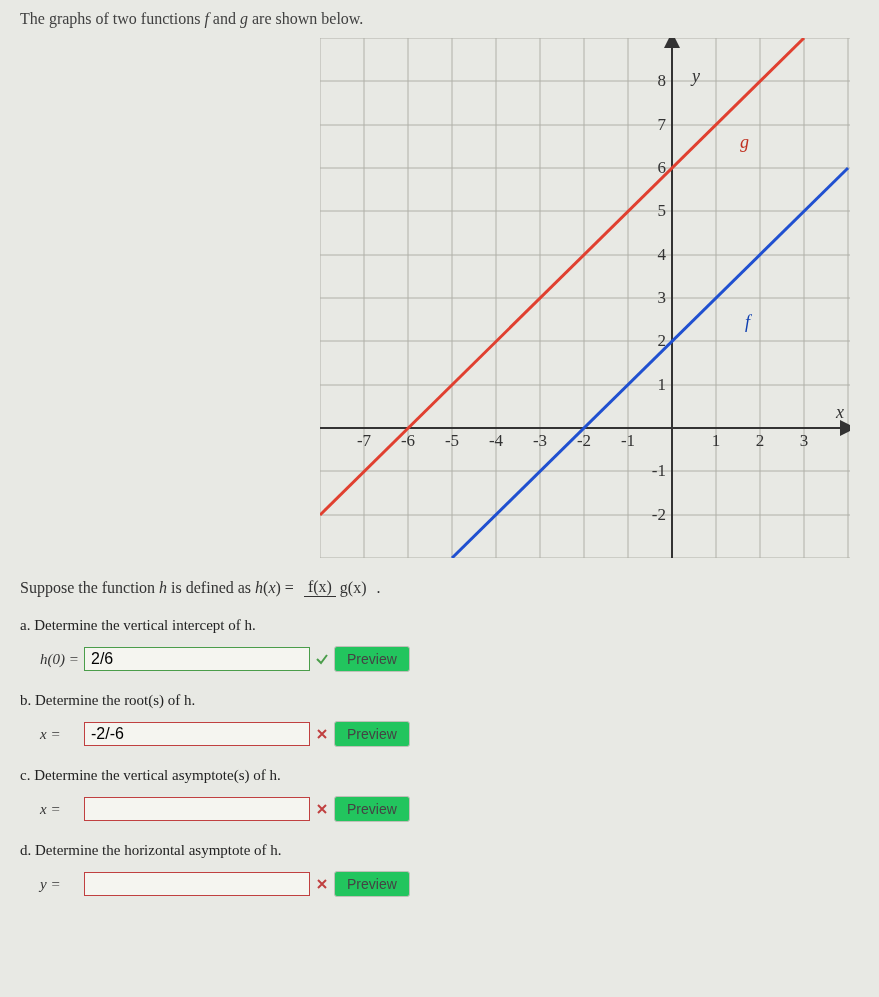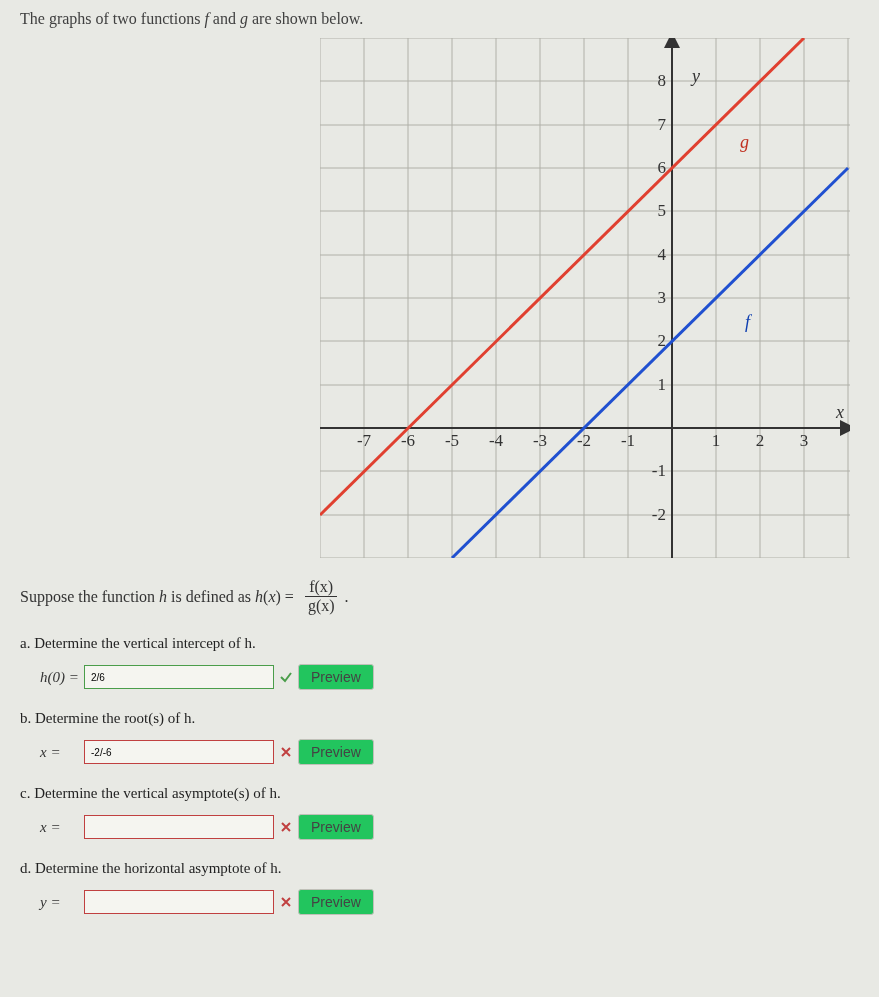--- a/index.html
+++ b/index.html
@@ -23,21 +23,21 @@
     .graph-svg { display: block; }
     .definition {
       font-size: 16px;
       margin: 3px 0 20px 0;
       display: flex;
       align-items: center;
       gap: 6px;
     }
     .fraction {
       display: inline-flex;
-      flex-direction: column;
+      flex-direction: row;
       align-items: center;
       vertical-align: middle;
       margin-left: 4px;
     }
     .fraction .num { border-bottom: 1px solid #333; padding: 0 4px; }
     .fraction .den { padding: 0 4px; }
     .part {
       margin-bottom: 20px;
     }
     .part-label {
@@ -50,24 +50,24 @@
       align-items: center;
       gap: 4px;
       margin-left: 20px;
     }
     .answer-prefix {
       font-size: 15px;
       font-style: italic;
       min-width: 40px;
     }
     .answer-input {
-      width: 190px;
+      width: 226px;
       height: 24px;
       padding: 2px 6px;
-      font-size: 10px;
+      font-size: 16px;
       background: #f5f5f0;
       border: 1px solid #888;
     }
     .answer-input.correct { border: 1.5px solid #4a9d4a; }
     .answer-input.incorrect { border: 1.5px solid #c04040; }
     .mark {
       width: 16px;
       display: inline-flex;
       justify-content: center;
     }

